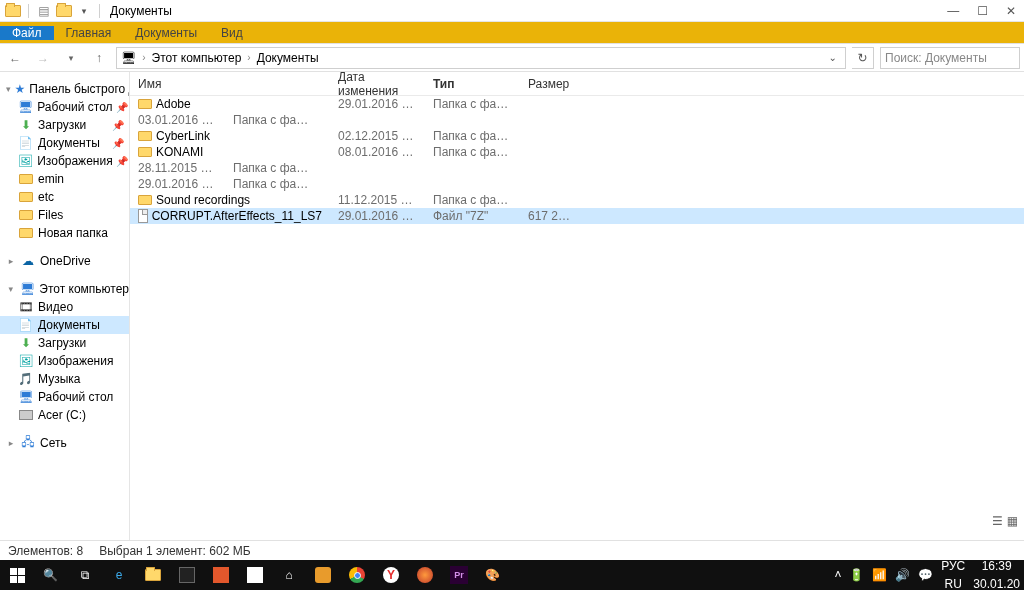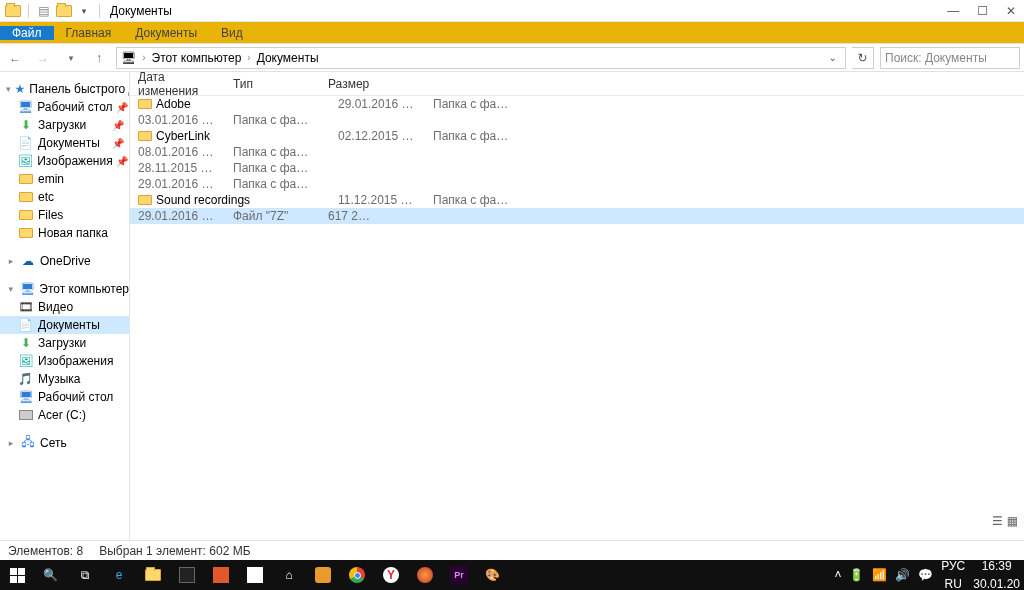--- a/index.html
+++ b/index.html
@@ -53,21 +53,21 @@
 .ico-pc { color: #2e7cd6; }
 .ico-disk { width: 14px; height: 10px; background: #ccc; border: 1px solid #888; display: inline-block; }
 .ico-net { color: #2e7cd6; }
 
 
 .content { flex: 1; display: flex; flex-direction: column; }
 .cols { height: 24px; display: flex; align-items: center; border-bottom: 1px solid #eaeaea; color: #333; }
 .col { padding: 0 8px; border-right: 1px solid transparent; height: 100%; display: flex; align-items: center; }
 .c-name { width: 200px; }
 .c-date { width: 95px; }
-.c-type { width: 95px; }
+.c-type { width: 95px; font-weight: bold; }
 .c-size { width: 60px; }
 .rows { flex: 1; }
 .row { height: 16px; display: flex; align-items: center; }
 .row.selected { background: #cde8ff; }
 .row .cell { padding: 0 8px; overflow: hidden; text-overflow: ellipsis; white-space: nowrap; }
 .row .cell.name { width: 200px; display: flex; align-items: center; gap: 4px; }
 .row .cell.date { width: 95px; color: #6d6d6d; }
 .row .cell.type { width: 95px; color: #6d6d6d; }
 .row .cell.size { width: 60px; color: #6d6d6d; text-align: right; }
 .file-ico { width: 14px; height: 14px; background: #fff; border: 1px solid #999; display: inline-block; position: relative; }
@@ -240,20 +240,21 @@
     <div class="nav-sep"></div>
     <div class="nav-item root">
       <span class="exp">▸</span>
       <span class="ico ico-net">🖧</span>
       <span>Сеть</span>
     </div>
   </div>
 
   <div class="content">
     <div class="cols">
+      <div class="col c-name">Имя</div>
       <div class="col c-date">Дата изменения</div>
       <div class="col c-type">Тип</div>
       <div class="col c-size">Размер</div>
     </div>
     <div class="rows" id="file-rows">
         <div class="row">
           <div class="cell name">
             <span class="ico-folder"></span>
             <span>Adobe</span>
           </div>
@@ -269,20 +270,24 @@
         <div class="row">
           <div class="cell name">
             <span class="ico-folder"></span>
             <span>CyberLink</span>
           </div>
           <div class="cell date">02.12.2015 22:25</div>
           <div class="cell type">Папка с файлами</div>
           <div class="cell size"></div>
         </div>
         <div class="row">
+          <div class="cell name">
+            <span class="ico-folder"></span>
+            <span>KONAMI</span>
+          </div>
           <div class="cell date">08.01.2016 19:03</div>
           <div class="cell type">Папка с файлами</div>
           <div class="cell size"></div>
         </div>
         <div class="row">
           <div class="cell date">28.11.2015 19:07</div>
           <div class="cell type">Папка с файлами</div>
           <div class="cell size"></div>
         </div>
         <div class="row">
@@ -293,20 +298,24 @@
         <div class="row">
           <div class="cell name">
             <span class="ico-folder"></span>
             <span>Sound recordings</span>
           </div>
           <div class="cell date">11.12.2015 20:13</div>
           <div class="cell type">Папка с файлами</div>
           <div class="cell size"></div>
         </div>
         <div class="row selected">
+          <div class="cell name">
+            <span class="file-ico"></span>
+            <span>CORRUPT.AfterEffects_11_LS7</span>
+          </div>
           <div class="cell date">29.01.2016 14:40</div>
           <div class="cell type">Файл "7Z"</div>
           <div class="cell size">617 220 КБ</div>
         </div>
       </div>
   </div>
 </div>
 
 <div class="status">
   <span>Элементов: 8</span>

